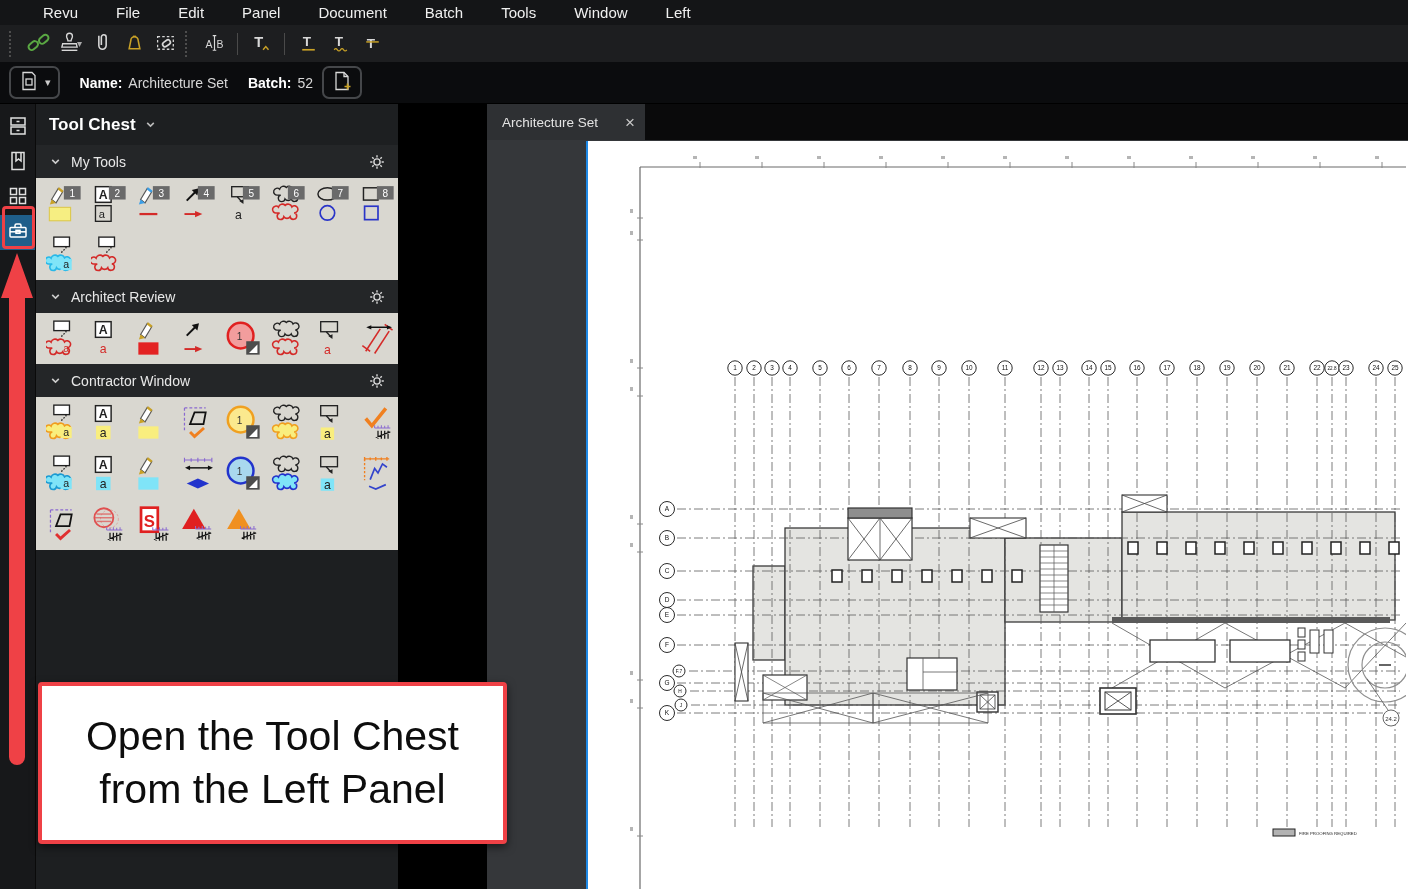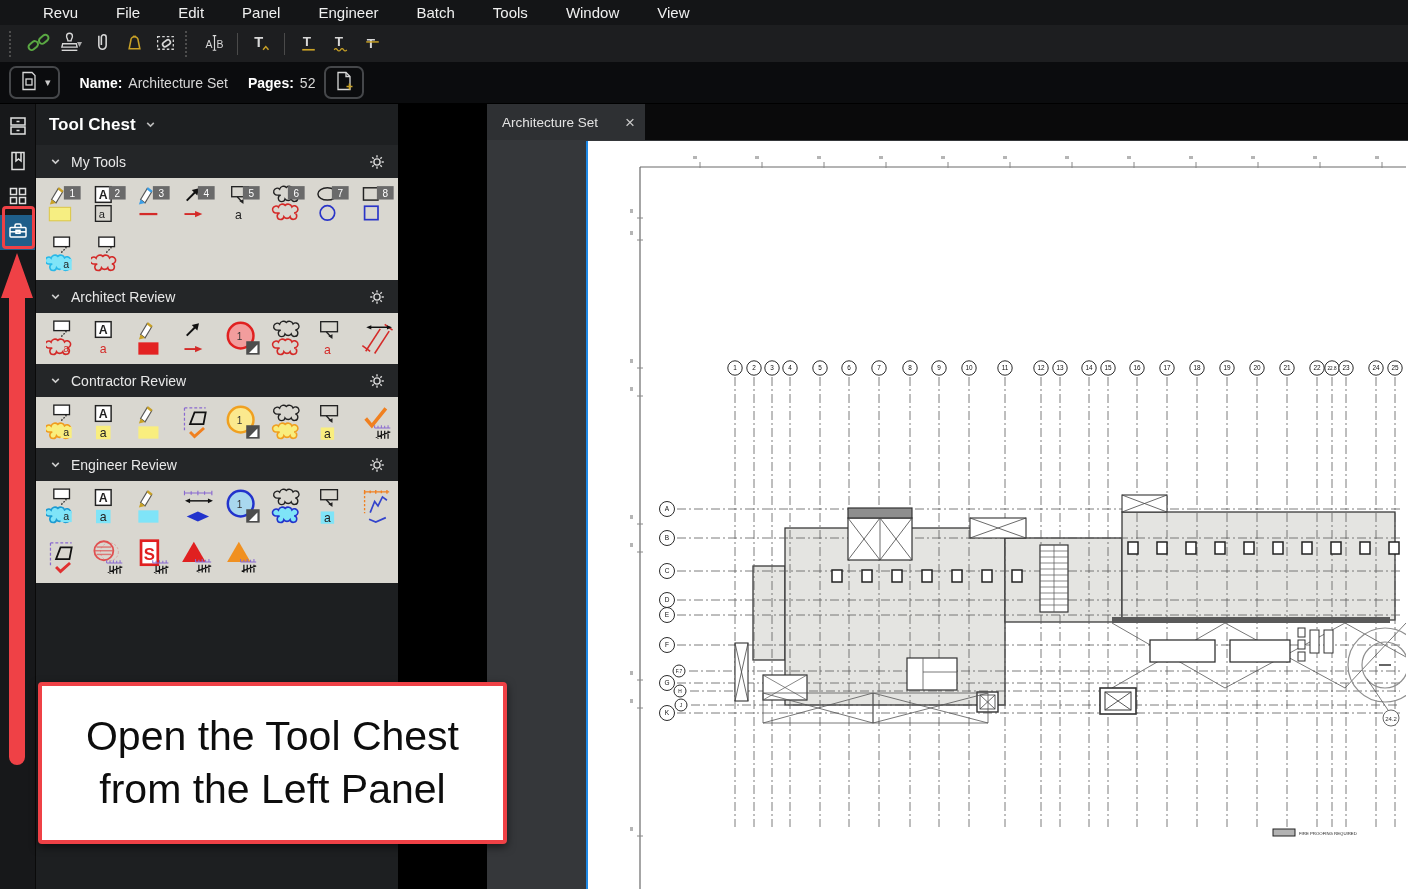--- a/index.html
+++ b/index.html
@@ -45,25 +45,25 @@
 #callout { position:absolute; left:38px; top:682px; width:469px; height:162px; background:#fff; border:4px solid #ef4146; border-radius:4px; z-index:40; display:flex; align-items:center; justify-content:center; text-align:center; color:#0d0d0d; font-size:41px; line-height:1.3; box-shadow:0 3px 9px rgba(0,0,0,.55); padding:0 12px; }
 </style>
 </head>
 <body>
 
 <div id="menubar">
     <div class="menu-item">Revu</div>
     <div class="menu-item">File</div>
     <div class="menu-item">Edit</div>
     <div class="menu-item">Panel</div>
-    <div class="menu-item">Engineer</div>
+    <div class="menu-item">Document</div>
     <div class="menu-item">Batch</div>
     <div class="menu-item">Tools</div>
     <div class="menu-item">Window</div>
-    <div class="menu-item">View</div>
+    <div class="menu-item">Left</div>
   </div>
 
 <div id="toolbar">
     <div class="tb-handle"></div>
     <div class="tb-icon">
       <svg viewBox="0 0 22 22" width="23" height="23">
         <g fill="none" stroke="#5aa843" stroke-width="1.9">
           <rect x="1" y="10" width="10" height="6" rx="3" transform="rotate(-40 6 13)"></rect>
           <rect x="11" y="4" width="10" height="6" rx="3" transform="rotate(-40 16 7)"></rect>
         </g>
@@ -143,21 +143,21 @@
           <g fill="none" stroke="#d8d8d8" stroke-width="1.3">
             <path d="M5 2.5 h9 l3 3 V19.5 H5 Z"></path>
             <rect x="8" y="9" width="6" height="6"></rect>
           </g>
         </svg>
     </span>
     <span class="db-chev">▾</span>
   </div>
   <span class="db-label">Name:</span>
   <span class="db-value">Architecture Set</span>
-  <span class="db-label">Pages:</span>
+  <span class="db-label">Batch:</span>
   <span class="db-value">52</span>
   <div class="db-btn">
     <span>
       <svg viewBox="0 0 22 22" width="22" height="22">
           <g fill="none" stroke="#d8d8d8" stroke-width="1.3">
             <path d="M5 2.5 h8 l4 4 V19.5 H5 Z"></path>
             <path d="M13 2.5 v4 h4"></path>
           </g>
           <path d="M13.5 16.5 h6 M16.5 13.5 v6" stroke="#c9a227" stroke-width="1.6"></path>
         </svg>
@@ -401,21 +401,21 @@
             <line x1="9" y1="6.5" x2="27" y2="6.5" stroke="#111" stroke-width="1.3"></line>
             <polygon points="6.5,6.5 11,4.6 11,8.4" fill="#111"></polygon>
             <polygon points="29.5,6.5 25,4.6 25,8.4" fill="#111"></polygon>
           </svg>
         </div>
       </div>
       <div class="sec-head">
         <span><svg width="11" height="11" viewBox="0 0 10 10">
             <path d="M2 3.5 L5 6.5 L8 3.5" stroke="#ccc" stroke-width="1.4" fill="none"></path>
           </svg></span>
-        <span>Contractor Review</span>
+        <span>Contractor Window</span>
         <span class="sec-gear">
           <svg viewBox="0 0 16 16" width="16" height="16">
             <g stroke="#d8d8d8" stroke-width="1.4" fill="none">
               <circle cx="8" cy="8" r="3.1"></circle>
               <path d="M8 1.2 v2.2 M8 12.6 v2.2 M1.2 8 h2.2 M12.6 8 h2.2 M3.2 3.2 l1.5 1.5 M11.3 11.3 l1.5 1.5 M12.8 3.2 l-1.5 1.5 M4.7 11.3 l-1.5 1.5"></path>
             </g>
           </svg>
         </span>
       </div>
       <div class="sec-row">
@@ -474,34 +474,20 @@
             <text x="12" y="30.5" font-size="11" fill="#222" text-anchor="middle">a</text>
           </svg>
         </div>
         <div class="tool">
           <svg viewBox="0 0 34 34" width="38" height="38">
             <path d="M6 13 L11.5 19.5 L24 4" stroke="#f08020" stroke-width="3.2" fill="none"></path>
             <path d="M14 21.5 h14 M14 21.5 v-2.5 M17 21.5 v-2 M20 21.5 v-2.5 M23 21.5 v-2 M26 21.5 v-2.5" stroke="#8a6ad0" stroke-width="0.9" fill="none"></path>
             <path d="M17 24 v7 M20 24 v7 M23 24 v7 M26 24 v7 M15 30 l13 -5" stroke="#111" stroke-width="1.1" fill="none"></path>
           </svg>
         </div>
-      </div>
-      <div class="sec-head">
-        <span><svg width="11" height="11" viewBox="0 0 10 10">
-            <path d="M2 3.5 L5 6.5 L8 3.5" stroke="#ccc" stroke-width="1.4" fill="none"></path>
-          </svg></span>
-        <span>Engineer Review</span>
-        <span class="sec-gear">
-          <svg viewBox="0 0 16 16" width="16" height="16">
-            <g stroke="#d8d8d8" stroke-width="1.4" fill="none">
-              <circle cx="8" cy="8" r="3.1"></circle>
-              <path d="M8 1.2 v2.2 M8 12.6 v2.2 M1.2 8 h2.2 M12.6 8 h2.2 M3.2 3.2 l1.5 1.5 M11.3 11.3 l1.5 1.5 M12.8 3.2 l-1.5 1.5 M4.7 11.3 l-1.5 1.5"></path>
-            </g>
-          </svg>
-        </span>
       </div>
       <div class="sec-row">
         <div class="tool">
           <svg viewBox="0 0 34 34" width="38" height="38">
             <rect x="7" y="1" width="14" height="8.5" fill="#fff" stroke="#222" stroke-width="1.2"></rect>
             <path d="M18 9.5 c0 3.5 -4 2.5 -4 6" stroke="#222" stroke-width="1.1" fill="none" stroke-dasharray="1.6 1.2"></path>
             <path d="M3 25 a3.1 3.1 0 1 1 1.6 -5.2 a3.6 3.6 0 0 1 6 -1.6 a3.6 3.6 0 0 1 6 1.4 a3.1 3.1 0 1 1 2 5.2 a3 3 0 1 1 -3.6 3.6 a3.4 3.4 0 0 1 -5.6 0 a3 3 0 1 1 -3.8 -3.4 Z" fill="#7fe4f8" stroke="#1b9ad2" stroke-width="1.4"></path>
             <rect x="13" y="20.5" width="10" height="10" fill="#7fe4f8"></rect>
             <text x="18" y="29" font-size="9.5" fill="#222" text-anchor="middle">a</text>
           </svg>

